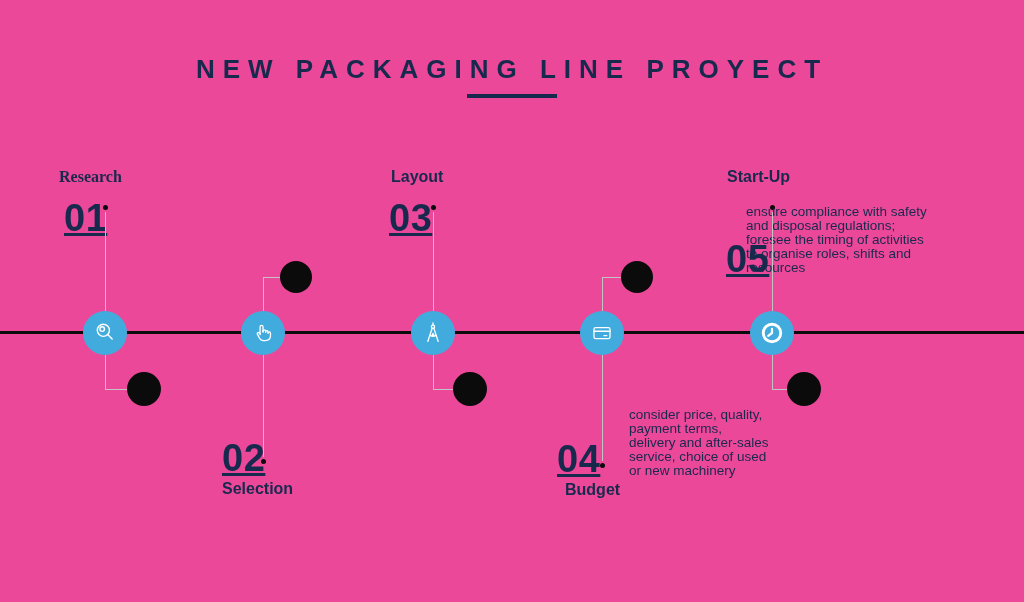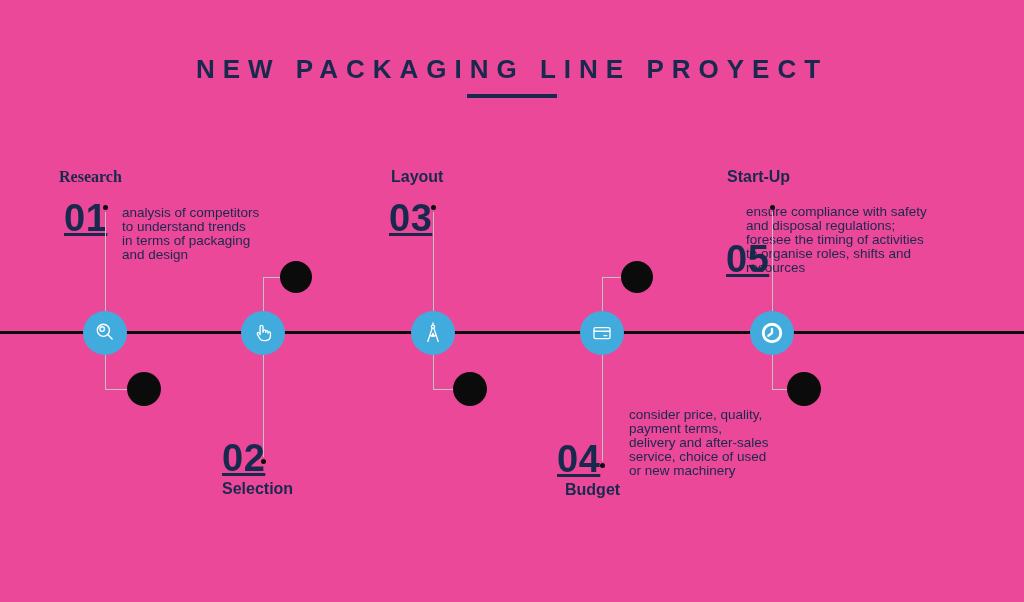--- a/index.html
+++ b/index.html
@@ -83,24 +83,20 @@
 <div class="canvas">
 
   <div class="title">NEW PACKAGING LINE PROYECT</div>
   <div class="title-underline"></div>
 
   <div class="axis"></div>
 
   <div class="step-heading h1">Research</div>
   <div class="step-number num1">01</div>
   <div class="dot-sm sd1"></div>
-  <div class="step-desc d1">analysis of competitors
-to understand trends
-in terms of packaging
-and design</div>
   <div class="vline vl1a"></div>
   <div class="vline vl1b"></div>
   <div class="hline hl1"></div>
   <div class="dot-lg bd1"></div>
   <div class="node n1">
     <span>
       <svg width="26" height="26" viewBox="0 0 24 24" fill="none" stroke="#ffffff" stroke-width="1.3" stroke-linecap="round" stroke-linejoin="round">
         <circle cx="10.5" cy="9.5" r="5.6"></circle>
         <circle cx="9.4" cy="8.4" r="2.1"></circle>
         <path d="M14.7 13.7 L18.6 17.6"></path>

